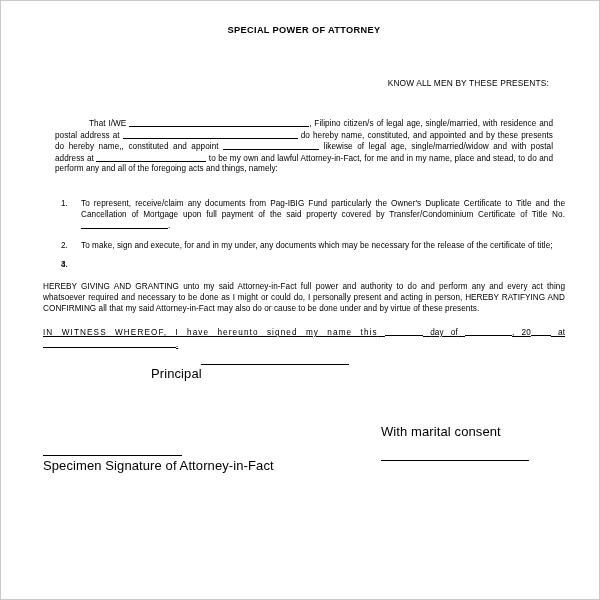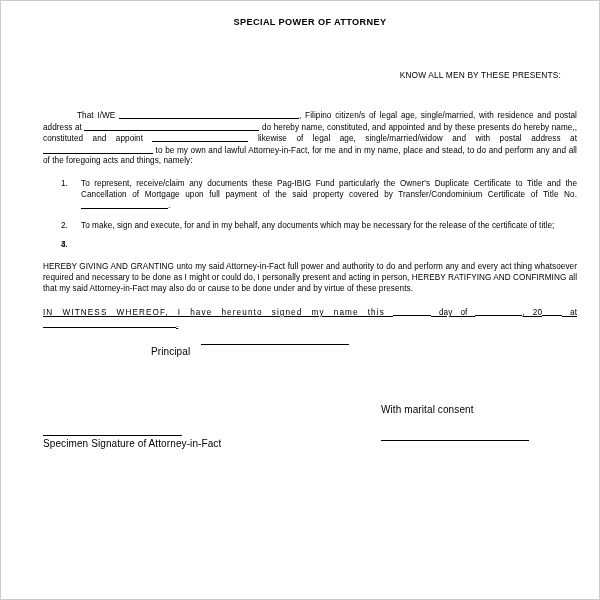--- a/index.html
+++ b/index.html
@@ -17,25 +17,25 @@
     width: 600px;
     height: 600px;
     box-sizing: border-box;
     background: #ffffff;
     border: 1px solid #c9c9c9;
     overflow: hidden;
   }
   .doc {
     position: absolute;
     left: 0;
-    top: 0;
+    top: 8px;
     width: 600px;
     height: 492px;
     box-sizing: border-box;
-    padding: 0 24px 0 42px;
+    padding: 0 36px 0 42px;
   }
 
   .doc-title {
     text-align: center;
     font-size: 9.2px;
     letter-spacing: 0.35px;
     margin: 0;
     padding-top: 16px;
   }
 
@@ -44,21 +44,21 @@
     letter-spacing: 0.15px;
     margin: 16px;
     padding-top: 27px;
     text-align: right;
   }
 
   .body-par {
     font-size: 8.2px;
     line-height: 10.6px;
     text-align: justify;
-    margin: 0;
+    margin: 12px;
     padding-top: 14px;
     letter-spacing: 0.05px;
   }
   .body-par .indent {
     display: inline-block;
     width: 34px;
   }
 
   .blank {
     display: inline-block;
@@ -121,21 +121,21 @@
     position: relative;
     height: 210px;
   }
   .rule {
     position: absolute;
     border-bottom: 1px solid #000;
     height: 0;
   }
   .sig-label {
     position: absolute;
-    font-size: 10px;
+    font-size: 13px;
     letter-spacing: 0.1px;
     white-space: nowrap;
     text-align: right;
   }
 
   .rule-principal   { left: 158px; top: 14px;  width: 148px; }
   .lbl-principal    { left: 108px; top: 16px; }
   .rule-marital     { left: 338px; top: 110px; width: 148px; }
   .lbl-marital      { left: 338px; top: 74px; }
   .rule-specimen    { left: 0px;   top: 105px; width: 139px; }
@@ -166,26 +166,26 @@
       <span>do hereby name, constituted, and appointed and by these presents do hereby name,, constituted and appoint</span>
       <span class="blank bl-attyname"></span>
       <span>likewise of legal age, single/married/widow and with postal address at</span>
       <span class="blank bl-attyaddr"></span>
       <span>to be my own and lawful Attorney-in-Fact, for me and in my name, place and stead, to do and perform any and all of the foregoing acts and things, namely:</span>
     </p>
 
     <ol class="list">
       <li class="list-item">
         <span class="list-num">1.</span>
-        <span>To represent, receive/claim any documents these Pag-IBIG Fund particularly the Owner's Duplicate Certificate to Title and the Cancellation of Mortgage upon full payment of the said property covered by Transfer/Condominium Certificate of Title No.</span>
+        <span>To represent, receive/claim any documents from Pag-IBIG Fund particularly the Owner's Duplicate Certificate to Title and the Cancellation of Mortgage upon full payment of the said property covered by Transfer/Condominium Certificate of Title No.</span>
         <span class="blank bl-title-no"></span><span>.</span>
       </li>
       <li class="list-item">
         <span class="list-num">2.</span>
-        <span>To make, sign and execute, for and in my behalf, any documents which may be necessary for the release of the certificate of title;</span>
+        <span>To make, sign and execute, for and in my under, any documents which may be necessary for the release of the certificate of title;</span>
       </li>
       <li class="list-item">
         <span class="list-num">3.</span>
       </li>
       <li class="list-item">
         <span class="list-num">4.</span>
       </li>
     </ol>
 
     <p class="closing-par">

